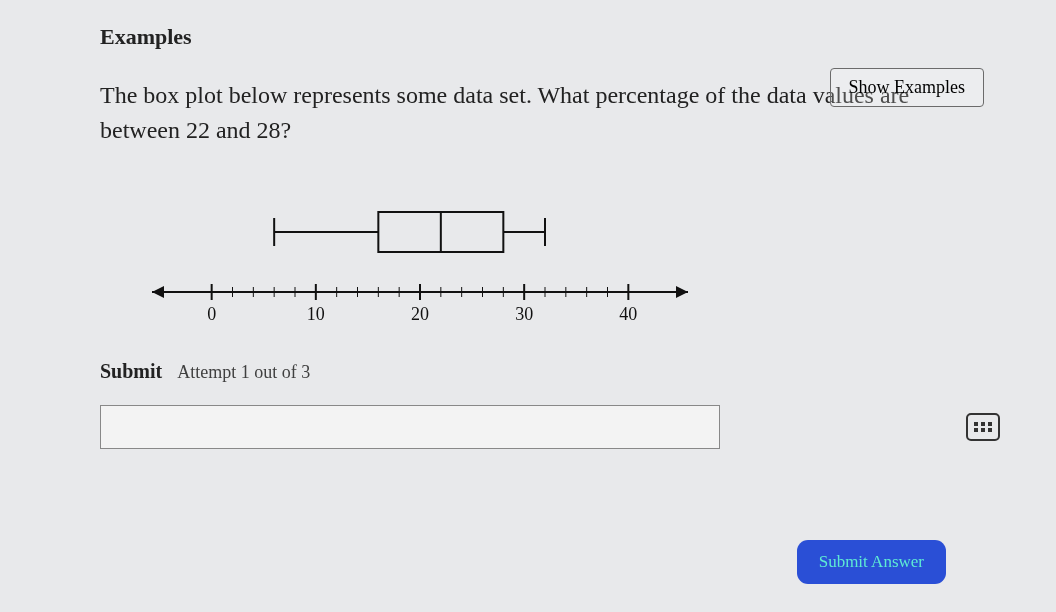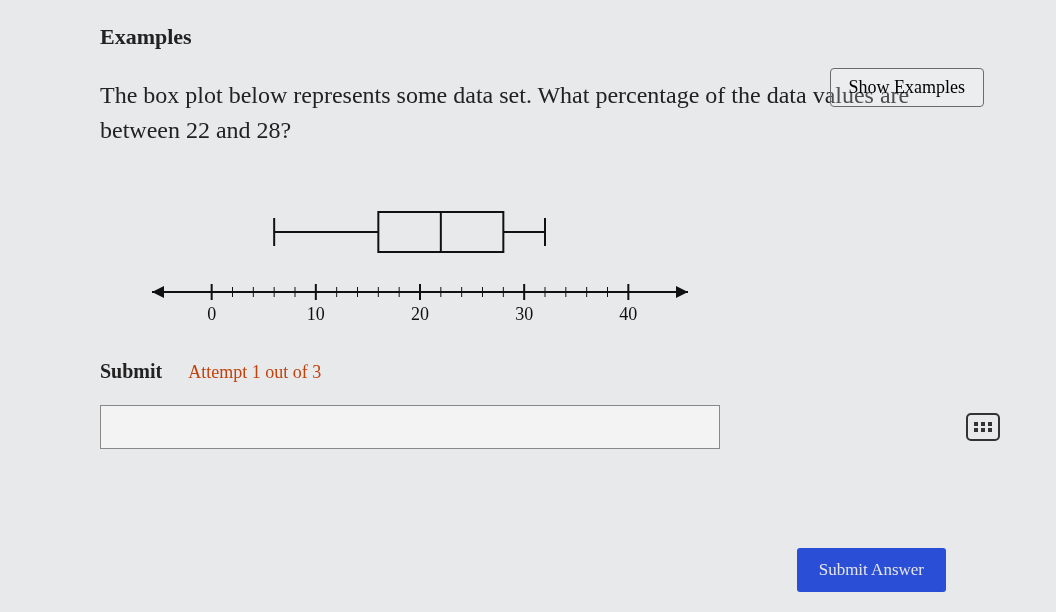--- a/index.html
+++ b/index.html
@@ -44,21 +44,21 @@
     margin-top: 20px;
   }
   .chart-wrap {
     margin: 34px 0 24px 40px;
   }
   .answer-row {
     margin-top: 18px;
     font-size: 20px;
   }
   .answer-label { font-weight: bold; }
-  .attempt { color: #c2410c; font-size: 18px; margin-left: 21px; }
+  .attempt { color: #404040; font-size: 18px; margin-left: 10px; }
   .input-row {
     display: flex;
     align-items: center;
     gap: 30px;
     margin-top: 22px;
   }
   .answer-input {
     flex: 0 0 620px;
     height: 44px;
     border: 1px solid #888;
@@ -75,30 +75,30 @@
     display: flex;
     align-items: center;
     justify-content: center;
     font-size: 12px;
     cursor: pointer;
     margin-left: auto;
   }
   .keypad svg { display:block; }
   .submit-btn {
     background: #2a4fd6;
-    color: #e5e5e5;
+    color: #5eead4;
     border: none;
-    border-radius: 3px;
+    border-radius: 11px;
     padding: 12px 22px;
     font-size: 17px;
     font-family: Georgia, serif;
     cursor: pointer;
     position: absolute;
     right: 110px;
-    bottom: 20px;
+    bottom: 28px;
   }
 </style>
 </head>
 <body>
 
 <div class="page">
 
   <div class="question-heading">Examples</div>
 
   <div class="top-row">

